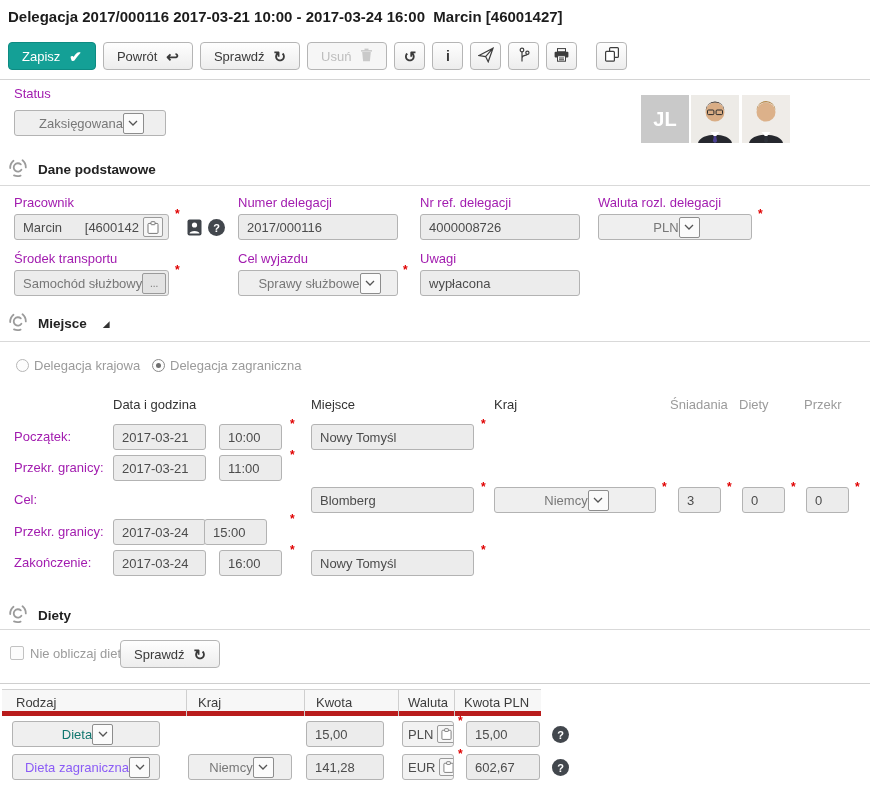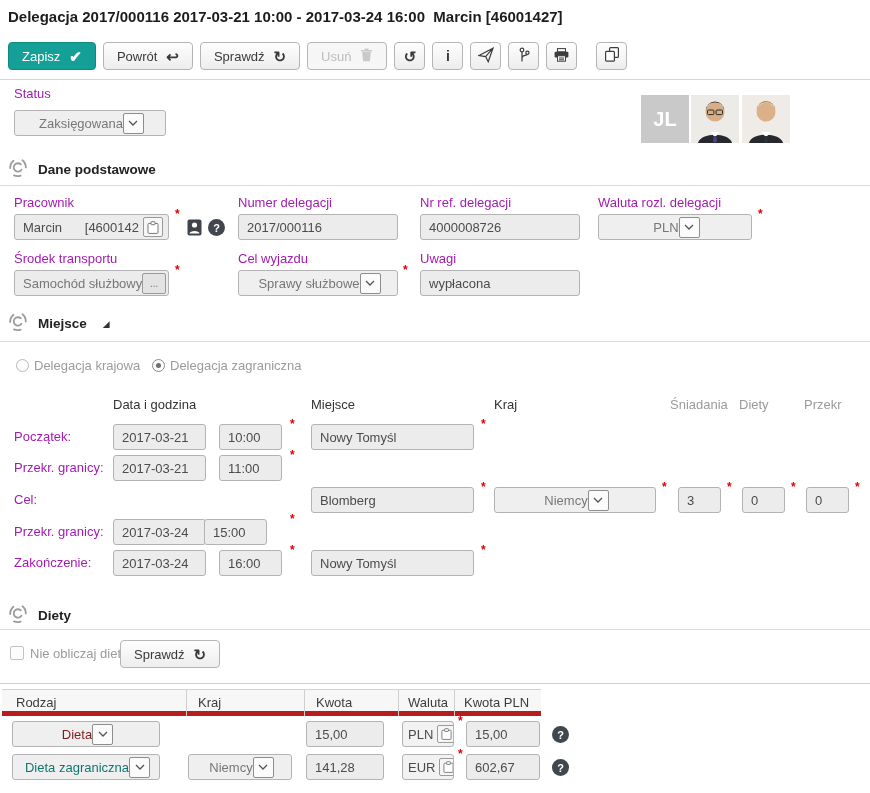--- a/index.html
+++ b/index.html
@@ -365,21 +365,21 @@
     <span class="th" style="left:314px">Kwota</span>
     <span class="th" style="left:406px">Waluta</span>
     <span class="th" style="left:462px">Kwota PLN</span>
     <span class="vsep" style="left:184px"></span>
     <span class="vsep" style="left:302px"></span>
     <span class="vsep" style="left:396px"></span>
     <span class="vsep" style="left:452px"></span>
   </div>
 
   <div class="inp sel" style="left:12px;top:721px;width:148px">
-    <span style="color:#7f1d1d">Dieta</span>
+    <span style="color:#0f766e">Dieta</span>
     <span class="chev">
       <svg width="10" height="6" viewBox="0 0 10 6">
           <path d="M1 1 L5 5 L9 1" fill="none" stroke="#555" stroke-width="1.3"></path>
         </svg>
     </span>
   </div>
   <div class="inp" style="left:306px;top:721px;width:78px">
       <span>15,00</span>
     </div>
   <div class="inp" style="left:402px;top:721px;width:52px;padding:0 5px;background:#f2f2f2">
@@ -391,21 +391,21 @@
         </svg>
     </span>
   </div>
   <div class="star" style="left:458px;top:715px">*</div>
   <div class="inp" style="left:466px;top:721px;width:74px">
       <span>15,00</span>
     </div>
   <div class="helpdot" style="left:552px;top:726px">?</div>
 
   <div class="inp sel" style="left:12px;top:754px;width:148px">
-    <span style="color:#0f766e">Dieta zagraniczna</span>
+    <span style="color:#8b5cf6">Dieta zagraniczna</span>
     <span class="chev">
       <svg width="10" height="6" viewBox="0 0 10 6">
           <path d="M1 1 L5 5 L9 1" fill="none" stroke="#555" stroke-width="1.3"></path>
         </svg>
     </span>
   </div>
   <div class="inp sel" style="left:188px;top:754px;width:104px">
     <span style="color:#777">Niemcy</span>
     <span class="chev">
       <svg width="10" height="6" viewBox="0 0 10 6">

